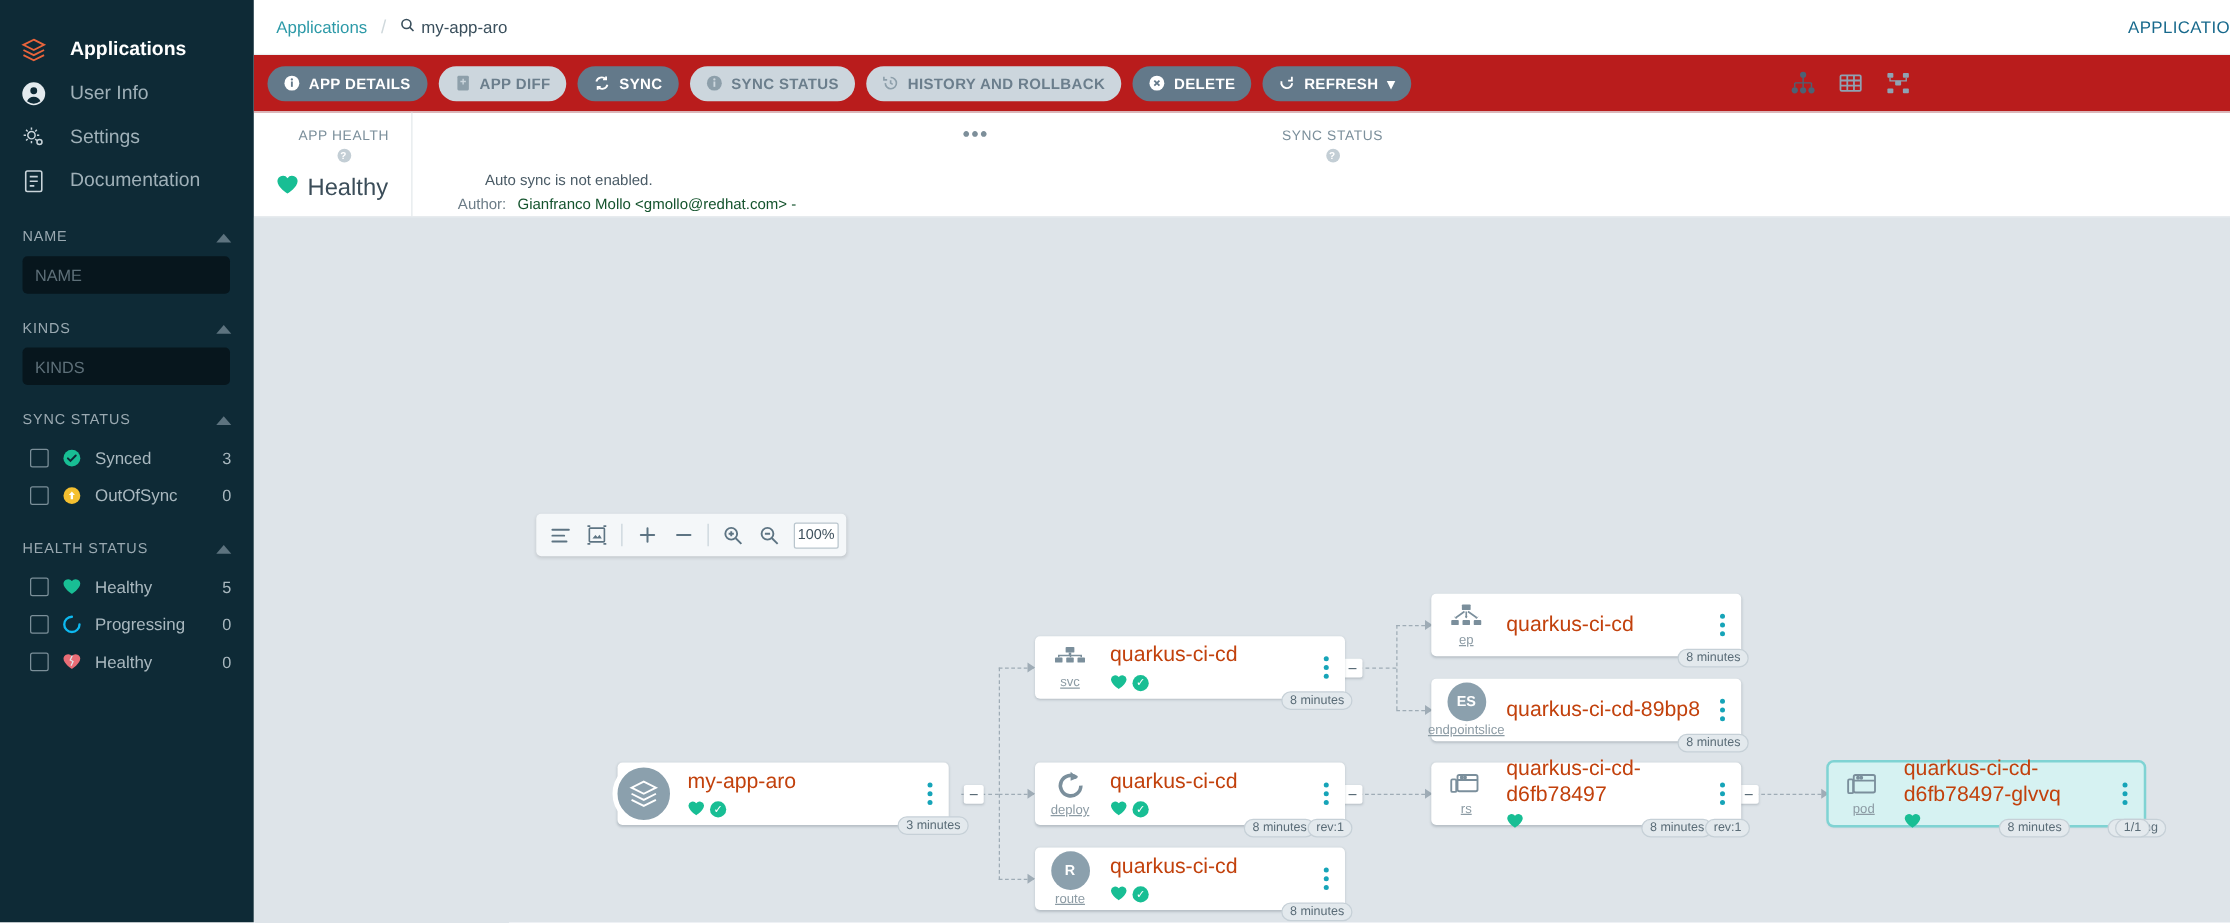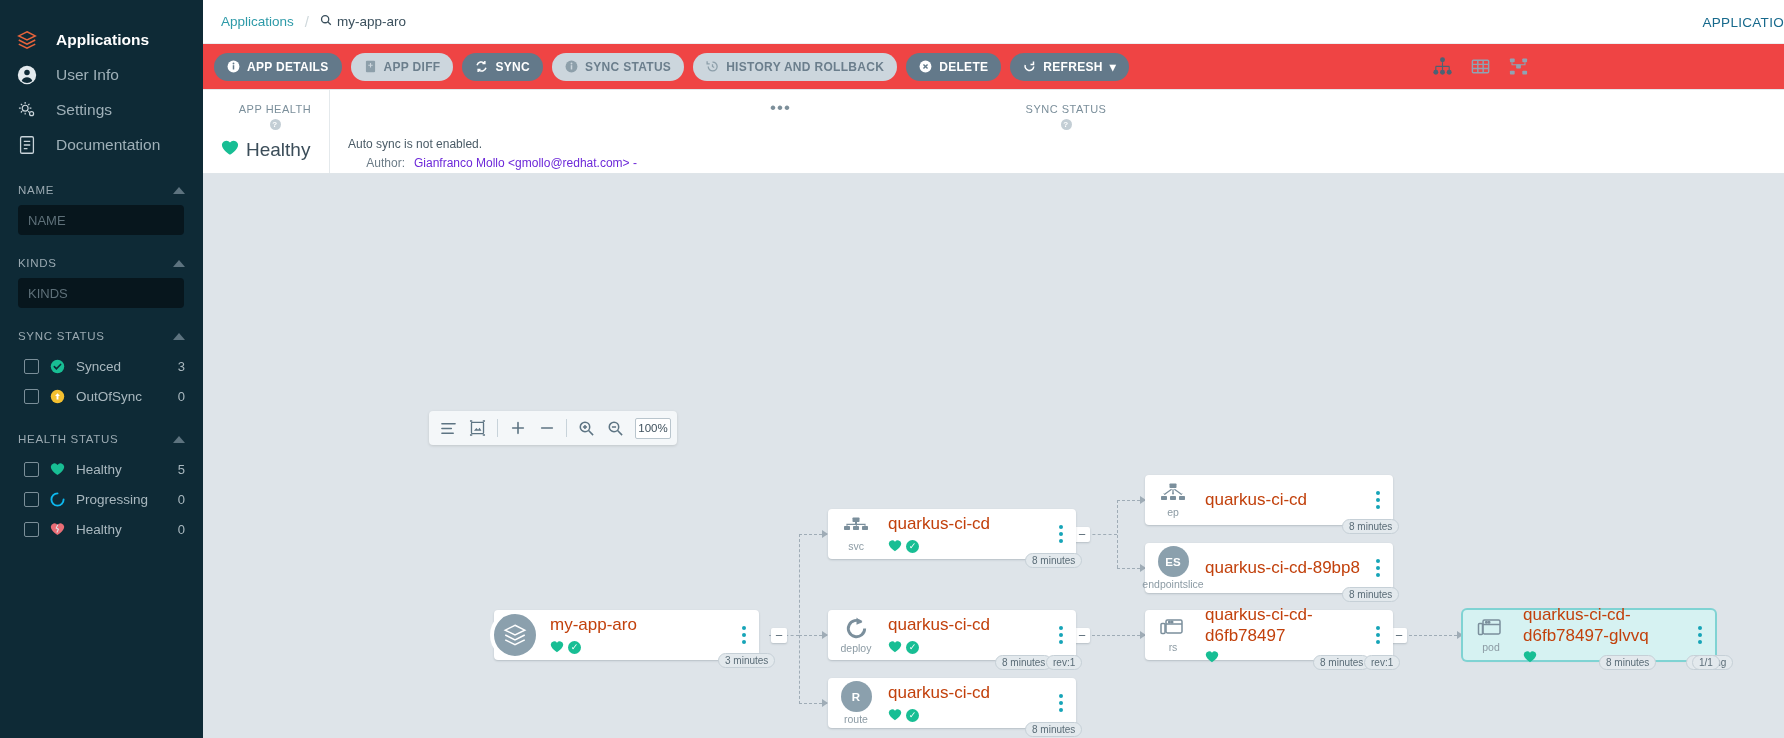--- a/index.html
+++ b/index.html
@@ -78,21 +78,21 @@
     height: 44px; min-height: 44px; background: #fff; display: flex; align-items: center;
     padding: 0 0 0 18px; border-bottom: 1px solid #eceff1;
   }
   .crumb-link { color: #2d9aa8; font-size: 13.5px; cursor: pointer; }
   .crumb-sep { color: #cfd8dc; margin: 0 11px; font-size: 15px; }
   .crumb-cur { display: flex; align-items: center; gap: 5px; font-size: 13.5px; color: #3a4f5c; }
   .topbar-right { margin-left: auto; padding-right: 0; }
   .app-ctx { color: #17698c; font-size: 13.5px; letter-spacing: 0.3px; font-weight: 400; white-space: nowrap; }
 
   .actionbar {
-    height: 46px; min-height: 46px; background: #ef4444; display: flex; align-items: center;
+    height: 46px; min-height: 46px; background: #b91c1c; display: flex; align-items: center;
     padding-left: 11px; gap: 9px; border-bottom: 1px solid #e3e8eb; position: relative;
   }
   .abtn {
     display: inline-flex; align-items: center; gap: 7px; height: 28px; padding: 0 13px;
     border-radius: 14px; font-size: 12px; font-weight: 700; letter-spacing: 0.3px;
     cursor: pointer; border: none; white-space: nowrap;
     font-family: "Liberation Sans", sans-serif;
   }
   .abtn.dark { background: #63798a; color: #fff; }
   .abtn.light { background: #ccd6dd; color: #6b7e8c; }
@@ -103,24 +103,24 @@
 
   .statusbar { height: 84px; min-height: 84px; background: #fff; display: flex; border-bottom: 1px solid #dfe5e9; }
   .sb-health { width: 126px; padding: 13px 0 0 18px; }
   .sb-cap { font-size: 11px; color: #7b8f9b; letter-spacing: 0.5px; display: flex; align-items: center; gap: 4px; flex-direction: column; }
   .qmark {
     width: 11px; height: 11px; border-radius: 50%; background: #c3ced5; color: #fff;
     font-size: 8px; display: inline-flex; align-items: center; justify-content: center; font-weight: 700;
   }
   .health-val { display: flex; align-items: center; gap: 7px; margin-top: 9px; font-size: 19px; color: #3b4d59; }
   .sb-sync { flex: 1; padding: 13px 0 0 18px; border-left: 1px solid #e4e9ec; position: relative; }
-  .sync-line { font-size: 12px; color: #4a5b66; margin-top: 7px; }
+  .sync-line { font-size: 12px; color: #4a5b66; margin-top: 7px; margin-left: 40px; }
   .kv { display: flex; font-size: 12px; margin-top: 5px; }
   .kv-k { width: 66px; text-align: right; color: #6c7c87; padding-right: 9px; }
-  .kv-v { color: #6d28d9; }
+  .kv-v { color: #14532d; }
   .dots-menu { position: absolute; left: 440px; top: 8px; color: #7d8f9a; font-size: 17px; letter-spacing: 1px; cursor: pointer; }
 
   
   .graph { flex: 1; position: relative; background: #dee4e9; overflow: hidden; }
 
   .gtoolbar {
     position: absolute; left: 226px; top: 237px; height: 34px;
     background: #f4f7f9; border-radius: 4px; display: flex; align-items: center;
     box-shadow: 0 1px 3px rgba(0,0,0,0.13); padding: 0 6px; gap: 2px;
   }
@@ -131,21 +131,21 @@
     font-size: 11.5px; color: #3f515d; display: flex; align-items: center; justify-content: center;
     margin-left: 4px; cursor: text;
   }
 
   .node {
     position: absolute; background: #fff; border-radius: 4px;
     box-shadow: 0 1px 2px rgba(40,60,75,0.22); display: flex; align-items: center;
   }
   .node.app-node { border-radius: 4px; }
   .node-ico { width: 56px; display: flex; flex-direction: column; align-items: center; justify-content: center; flex: 0 0 56px; }
-  .node-kind { font-size: 10.5px; color: #8c9ba4; margin-top: 2px; line-height: 1; }
+  .node-kind { font-size: 10.5px; color: #8c9ba4; margin-top: 2px; line-height: 1; text-decoration: underline; }
   .node-body { flex: 1; padding-left: 4px; }
   .node-title { font-size: 17px; color: #c2410c; line-height: 1.2; }
   .node-badges { display: flex; align-items: center; gap: 4px; margin-top: 4px; }
   .kebab { width: 18px; display: flex; flex-direction: column; align-items: center; gap: 3px; cursor: pointer; margin-right: 6px; }
   .kdot { width: 4px; height: 4px; border-radius: 50%; background: #16a4b8; }
   .pill {
     position: absolute; background: #e3e9ed; border: 1px solid #c6d0d7; border-radius: 9px;
     height: 15px; padding: 0 6px; font-size: 10px; color: #5a6c77;
     display: inline-flex; align-items: center; white-space: nowrap;
   }

